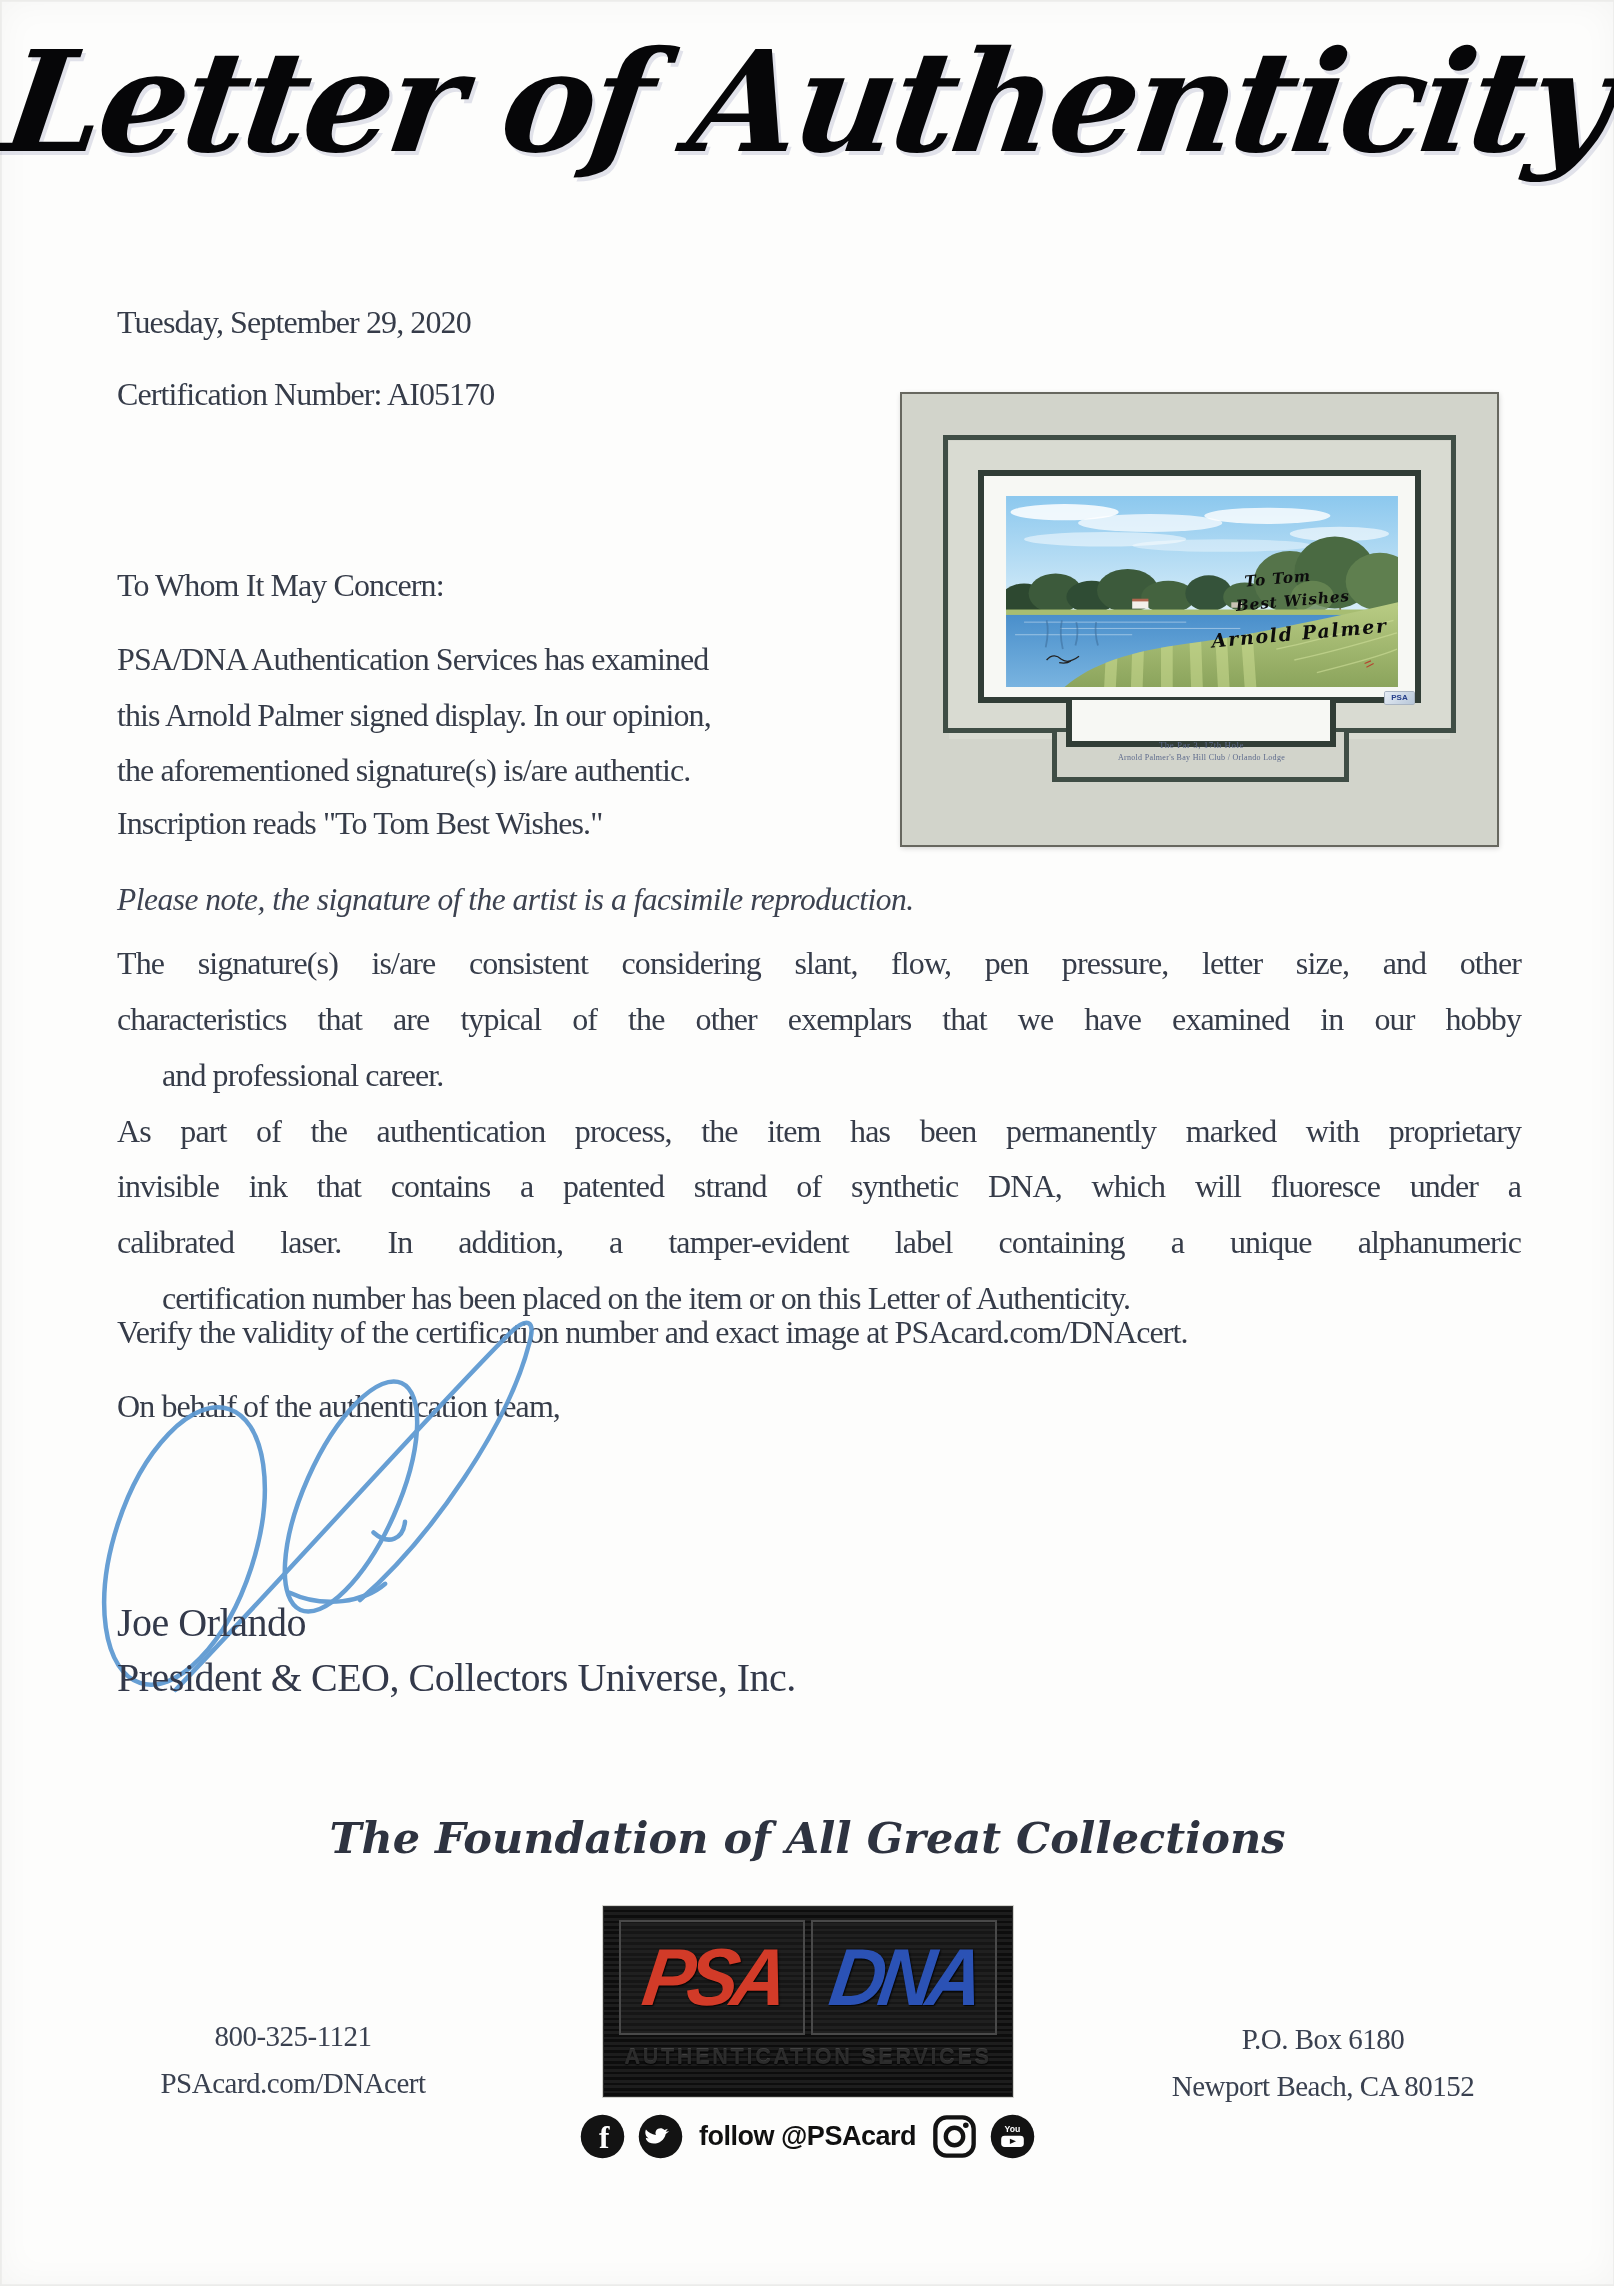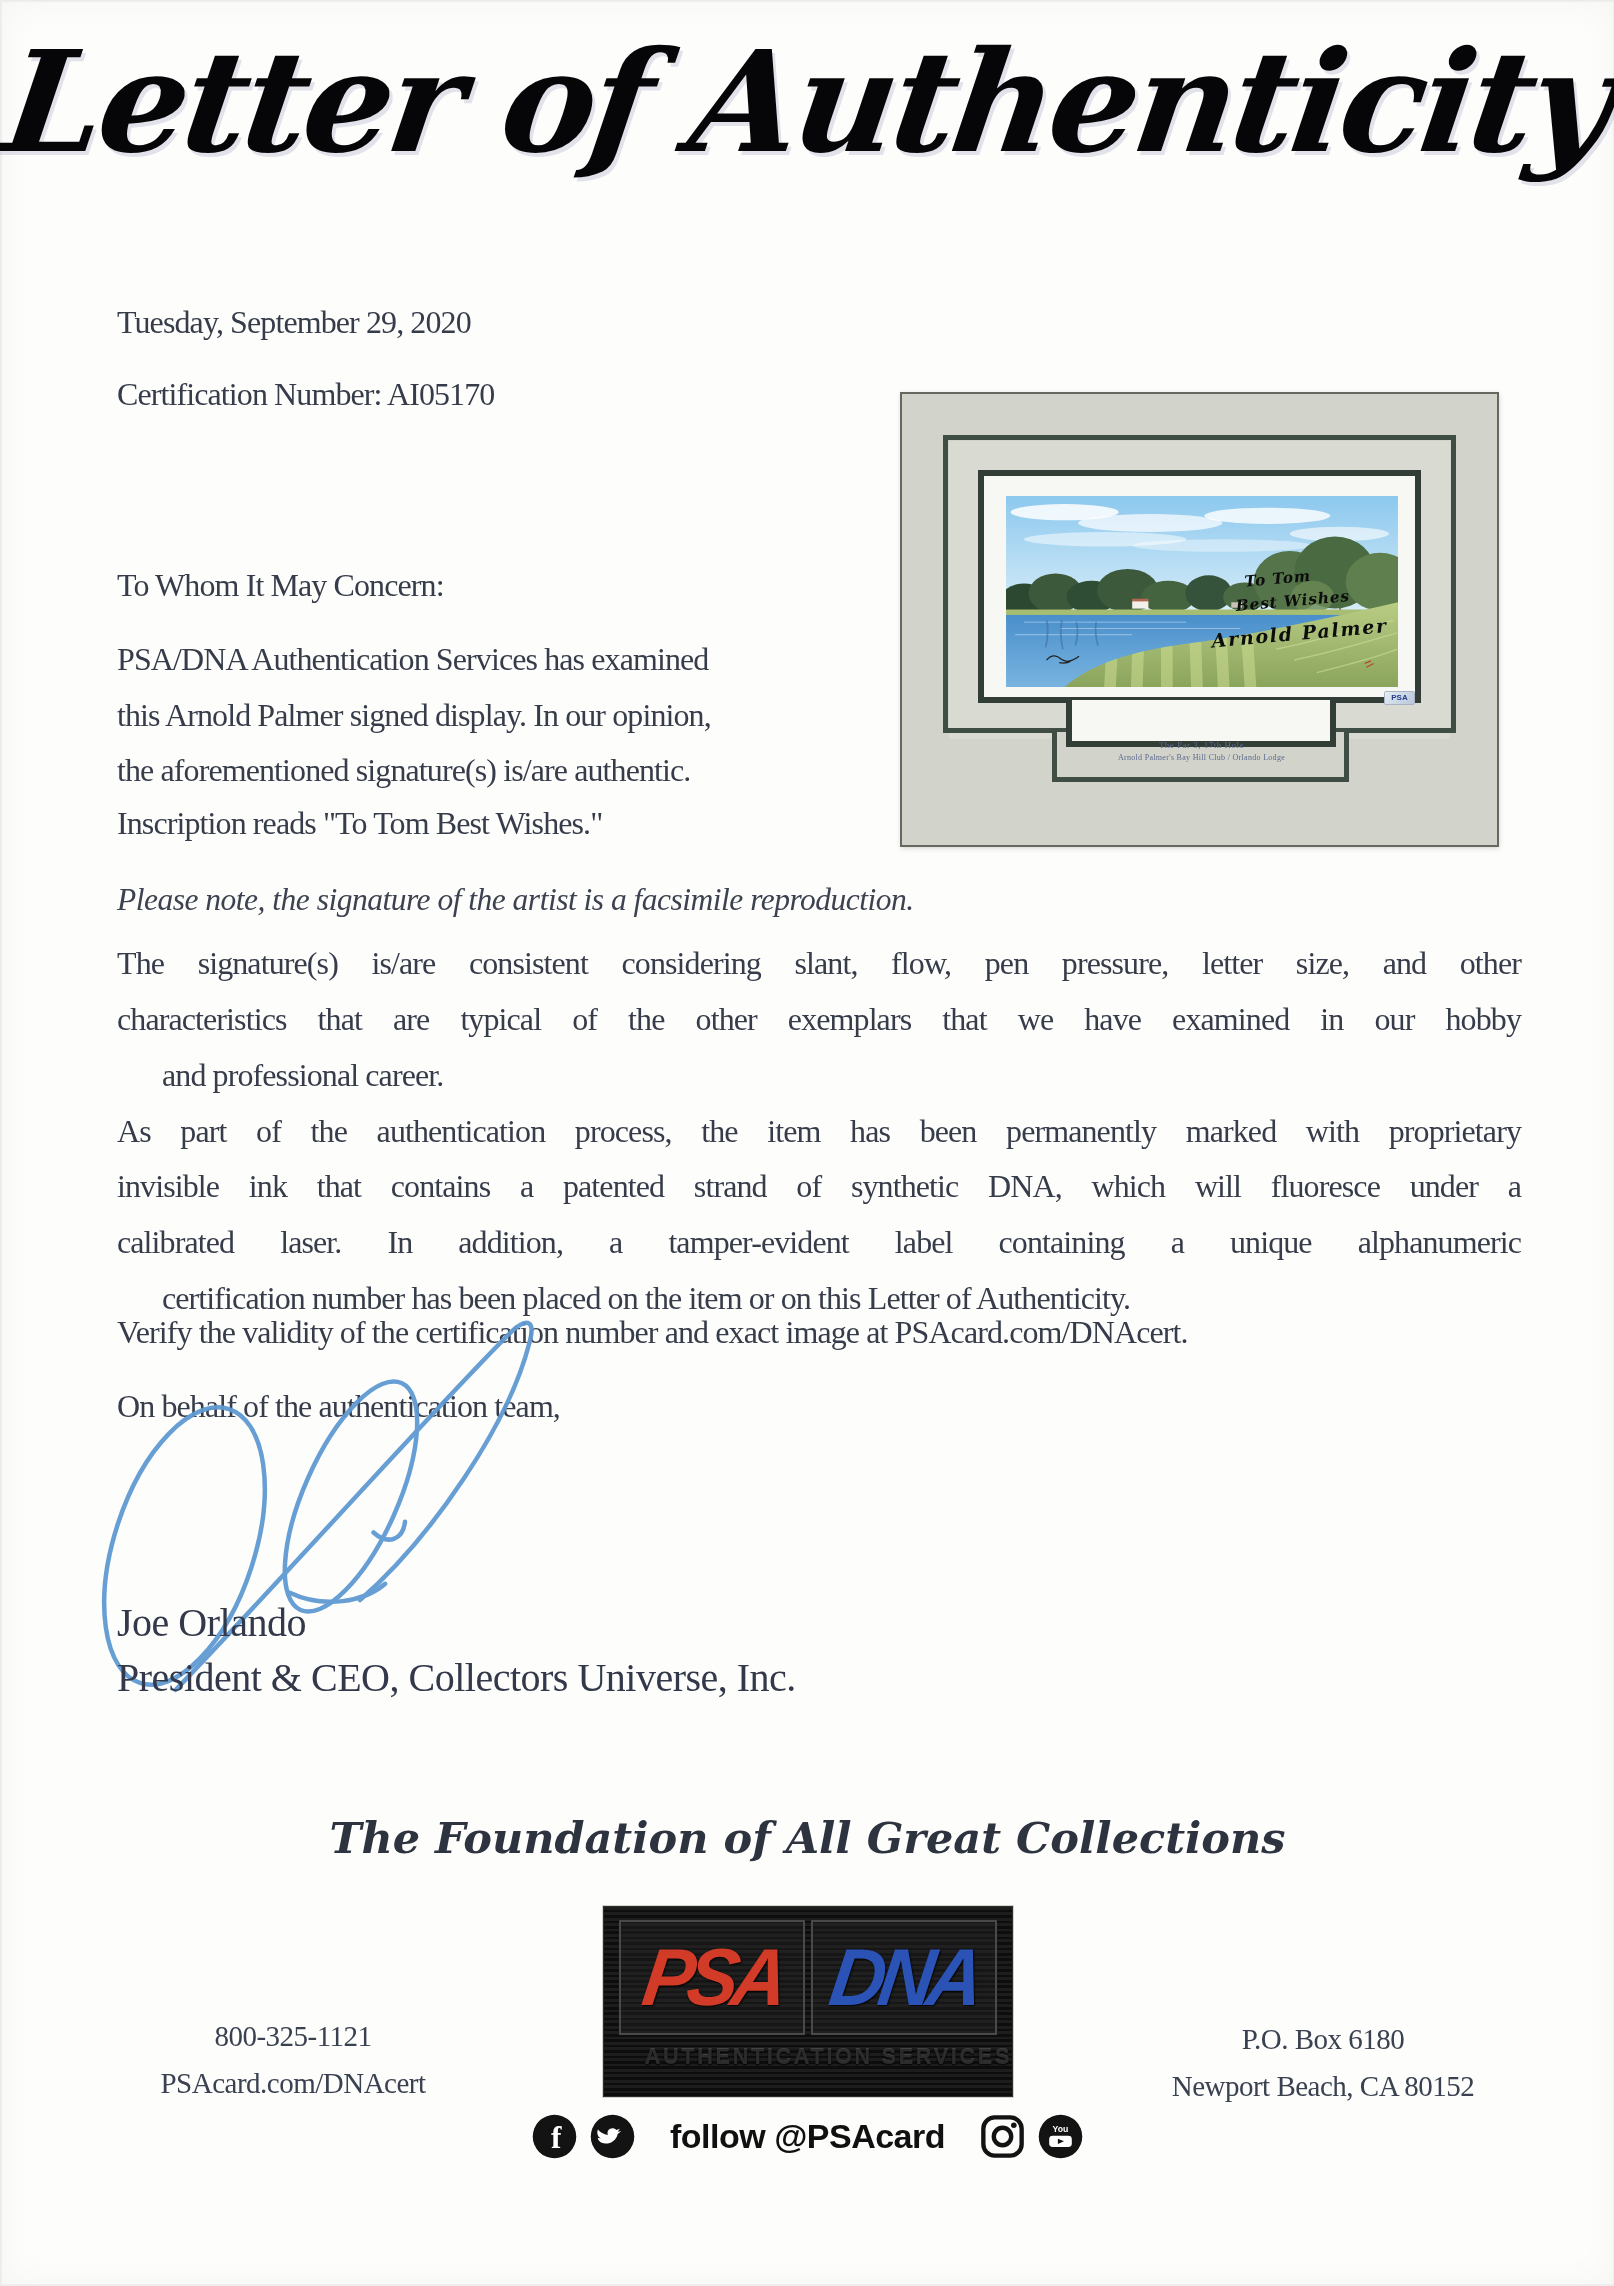--- a/index.html
+++ b/index.html
@@ -51,28 +51,28 @@
         background-image:repeating-linear-gradient(0deg,#0d0d0d 0 2.7px,#1d1d1d 2.7px 5.4px),
           radial-gradient(ellipse at 30% 20%,rgba(90,90,90,.25),rgba(0,0,0,0) 60%);
         border:1.8px solid #2e2e2e;box-sizing:border-box;box-shadow:0 0 0 0.9px #cfcfc9;}
   .holoboxes{position:absolute;left:12.6px;top:12.6px;right:12.6px;height:115px;display:flex;}
   .hbox{flex:1;border:2.7px solid #494949;box-sizing:border-box;margin:0 2.7px;
         display:flex;align-items:center;justify-content:center;background:rgba(40,40,40,.35);}
   .wordmark{font-family:"Liberation Sans",sans-serif;font-weight:bold;font-style:italic;
         font-size:77px;letter-spacing:-7.2px;transform:skewX(-8deg) scaleY(1.05);line-height:1;}
   .psaword{color:#d23b28;text-shadow:0.9px 0.9px 1.8px #000;}
   .dnaword{color:#2b52b5;text-shadow:0.9px 0.9px 1.8px #000;}
-  .holosub{position:absolute;left:0;right:0;top:137px;text-align:right;
+  .holosub{position:absolute;left:0;right:0;top:137px;text-align:center;
         font-family:"Liberation Sans",sans-serif;font-weight:bold;font-size:21.6px;
         letter-spacing:2.7px;color:#2c2c2c;
         text-shadow:0 0.9px 1.8px rgba(0,0,0,.95), 0 -0.9px 0 rgba(130,130,130,.4);}
   .socialrow{top:2113px;left:0;width:100%;display:flex;align-items:center;
         justify-content:center;gap:11.7px;}
-  .followtext{font-family:"Liberation Sans",sans-serif;font-weight:bold;font-size:34px;
-        color:#101010;margin:0 22px;letter-spacing:-0.5px;}
+  .followtext{font-family:"Liberation Sans",sans-serif;font-weight:bold;font-size:27px;
+        color:#101010;margin:0 3px;letter-spacing:-0.5px;}
   .contact{font-size:29px;letter-spacing:-0.5px;color:#3a4150;text-align:center;line-height:47px;}
   .cleft{left:104px;top:2013px;width:378px;}
   .cright{left:1116px;top:2016px;width:414px;}
 </style>
 </head>
 <body>
 
 <div id="page">
 
   <div class="abs title">Letter of Authenticity</div>

